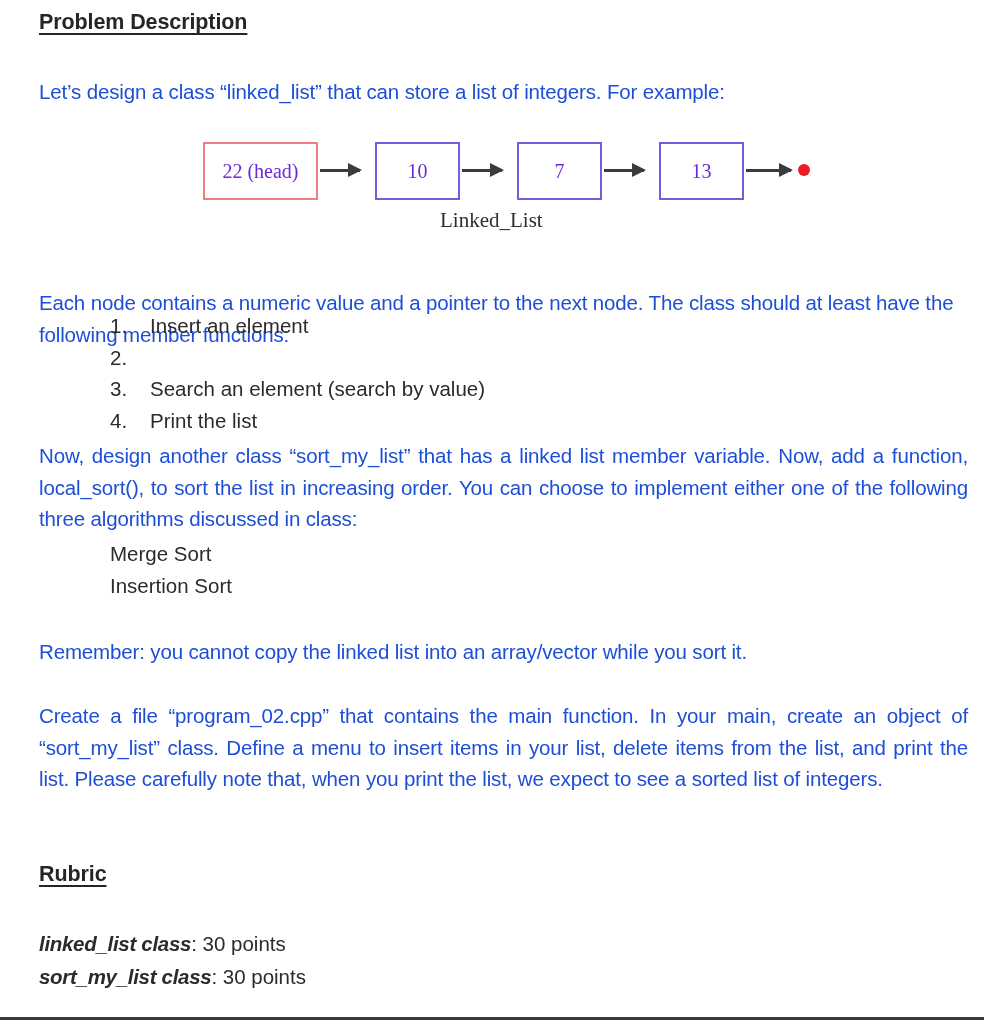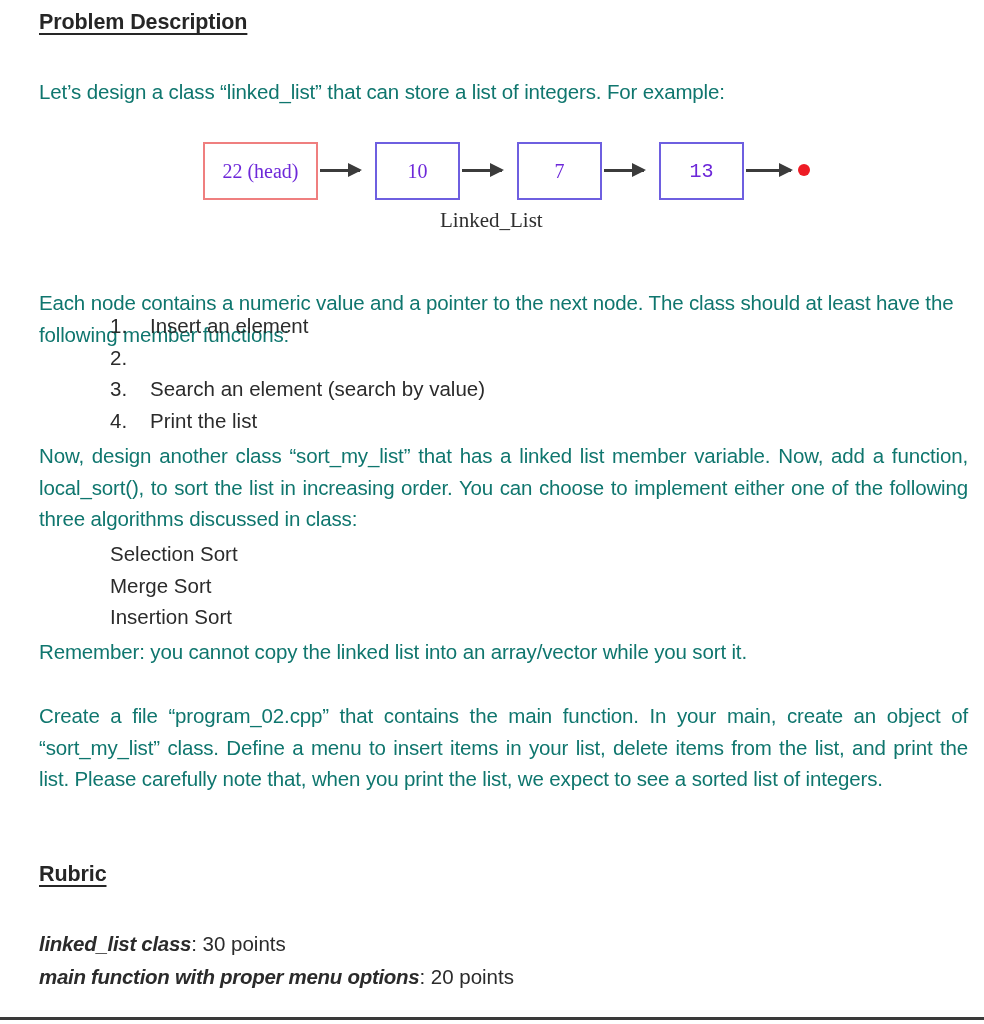--- a/index.html
+++ b/index.html
@@ -41,21 +41,21 @@
     display: inline-block;
   }
   .h-problem { position: absolute; left: 0; top: 10px; }
   .h-rubric  { position: absolute; left: 0; top: 862px; }
 
   
   .para {
     position: absolute;
     font-size: 20.5px;
     line-height: 31.5px;
-    color: #0f766e;
+    color: #1d4ed8;
     letter-spacing: -0.15px;
   }
   .p-intro   { left: 0; top: 76px;  width: 929px; }
   .p-each    { left: 0; top: 244px; width: 929px; margin-top: 43px; }
   .p-now     { left: 0; top: 440px; width: 929px; text-align: justify; }
   .p-remember{ left: 0; top: 636px; width: 929px; }
   .p-create  { left: 0; top: 700px; width: 929px; text-align: justify; }
 
   
   .olist {
@@ -141,21 +141,21 @@
     font-size: 20px;
     color: #6d28d9;
   }
   .node.head {
     left: 203px;
     width: 115px;
     border: 2.5px solid #ef7f7f;
   }
   .node.n1 { left: 375px; width: 85px; border: 2.5px solid #6e5fe0; }
   .node.n2 { left: 517px; width: 85px; border: 2.5px solid #6e5fe0; }
-  .node.n3 { left: 659px; width: 85px; border: 2.5px solid #6e5fe0; font-family: Liberation Mono, monospace; }
+  .node.n3 { left: 659px; width: 85px; border: 2.5px solid #6e5fe0; }
 
   .arrow {
     position: absolute;
     top: 41px;
     height: 3px;
     background: #3b3b3b;
   }
   .arrow::after {
     content: "";
     position: absolute;
@@ -219,37 +219,36 @@
       </li>
       <li>
         <span class="num">4.</span>
         <span>Print the list</span>
       </li>
     </ol>
 
     <div class="para p-now">Now, design another class “sort_my_list” that has a linked list member variable. Now, add a function, local_sort(), to sort the list in increasing order. You can choose to implement either one of the following three algorithms discussed in class:</div>
 
     <div class="alglist">
-      <div>Selection Sort</div>
       <div>Merge Sort</div>
       <div>Insertion Sort</div>
     </div>
 
     <div class="para p-remember">Remember: you cannot copy the linked list into an array/vector while you sort it.</div>
 
     <div class="para p-create">Create a file “program_02.cpp” that contains the main function. In your main, create an object of “sort_my_list” class. Define a menu to insert items in your list, delete items from the list, and print the list. Please carefully note that, when you print the list, we expect to see a sorted list of integers.</div>
 
     <div class="heading h-rubric">Rubric</div>
 
     <div class="rubric-lines">
       <div class="r-line">
         <span class="r-label">linked_list class</span><span class="r-val">: 30 points</span>
       </div>
       <div class="r-line">
-        <span class="r-label">main function with proper menu options</span><span class="r-val">: 20 points</span>
+        <span class="r-label">sort_my_list class</span><span class="r-val">: 30 points</span>
       </div>
     </div>
 
   </div>
 
   <div class="diagram">
     <div class="node head">22 (head)</div>
     <div class="arrow a1"></div>
     <div class="node n1">10</div>
     <div class="arrow a2"></div>

